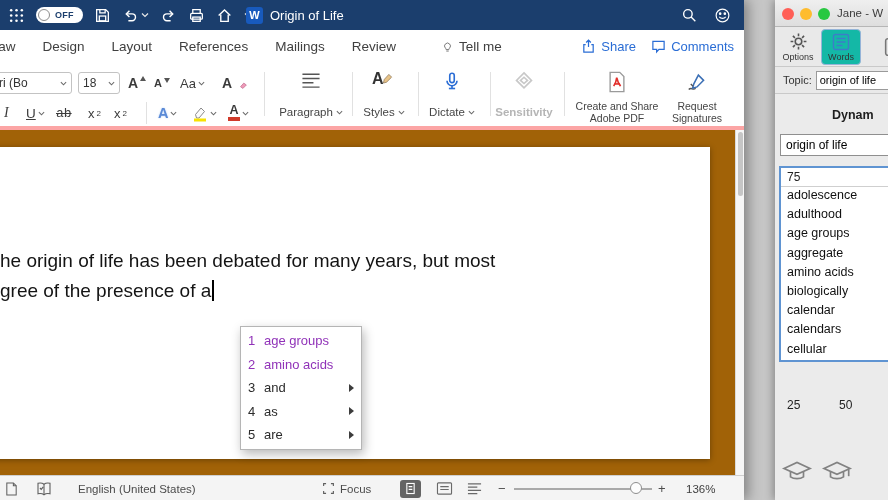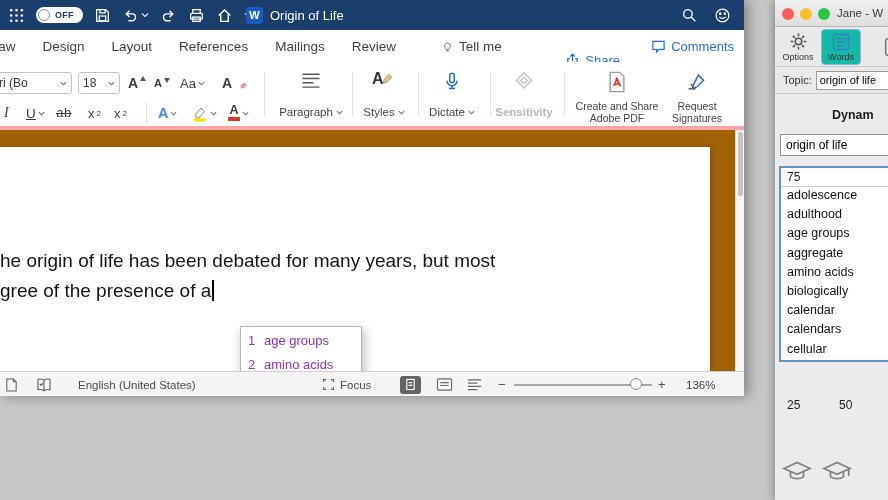--- a/index.html
+++ b/index.html
@@ -1,21 +1,21 @@
 <!DOCTYPE html>
 <html style="--titlebar: #1b3e6d; --accent: #2a6dd5; --word_icon: #185abd; --prediction: #9032b8; --highlight: #f7e200; --font_red: #d03a2a; --focus_border: #5f94d2; --traffic_red: #ff5f57; --traffic_yellow: #febc2e; --traffic_green: #28c841;"><head>
 <meta charset="utf-8">
 <style>
   * { margin:0; padding:0; box-sizing:border-box; }
   html,body { width:888px; height:500px; overflow:hidden; }
   body { font-family:"Liberation Sans", sans-serif; background:#c6c6c6; position:relative; }
   .screen { position:absolute; inset:0; }
 
   
-  .word-window { position:absolute; left:0; top:0; width:744px; height:396px; background:#fff;
+  .word-window { position:absolute; left:0; top:0; width:744px; height:500px; background:#fff;
                  box-shadow:4px 0 12px rgba(0,0,0,.35); overflow:hidden; }
 
   
   .titlebar { position:absolute; left:0; top:0; right:0; height:30px; background:var(--titlebar,#1b3e6d);
               display:flex; align-items:center; gap:11px; padding:0 8px; color:#fff; }
   .tb-icon { width:17px; height:17px; color:#fff; flex:0 0 auto; display:block; }
   .autosave { width:47px; height:16px; background:#fff; border-radius:9px; display:flex; align-items:center;
               font-size:9px; font-weight:bold; color:#1b3e6d; flex:0 0 auto; }
   .as-knob { width:12px; height:12px; border-radius:50%; background:#fff; border:1px solid #8d8d8d; margin-left:2px; }
   .as-label { margin-left:5px; letter-spacing:.3px; }
@@ -27,21 +27,21 @@
   .tb-right { position:absolute; top:6.5px; } .tb-search { right:46px; } .tb-smiley { right:13px; }
 
   
   .tabsrow { position:absolute; top:30px; left:0; right:0; height:32px; background:#fff; display:flex;
              align-items:center; gap:27px; font-size:13.5px; color:#404040; }
   .tab { white-space:nowrap; cursor:default; }
   .tab:first-child { margin-left:-16px; }
   .tellme { display:flex; align-items:center; gap:5px; margin-left:18px; color:#404040; }
   .act-btn { position:absolute; top:0; height:32px; display:flex; align-items:center; gap:5px;
              color:var(--accent,#2a6dd5); font-size:13px; }
-  .share-btn { right:124px;margin-top:14px; } .comments-btn { right:10px; }
+  .share-btn { right:108px; } .comments-btn { right:10px; }
 
   
   .ribbon { position:absolute; top:62px; left:0; right:0; height:68px; background:#fff;
             border-bottom:4px solid #fca5a5; }
   .rb-combo { position:absolute; top:10px; height:22px; background:#fff; border:1px solid #c3c3c3;
               border-radius:3px; font-size:12px; color:#333; display:flex; align-items:center;
               padding:0 4px; gap:4px; white-space:nowrap; }
   .rb-combo .grow { flex:1; overflow:hidden; }
   .rb-btn { position:absolute; display:flex; align-items:flex-end; gap:2px; font-size:13px; color:#3b3b3b;
             height:22px; align-items:center; }

